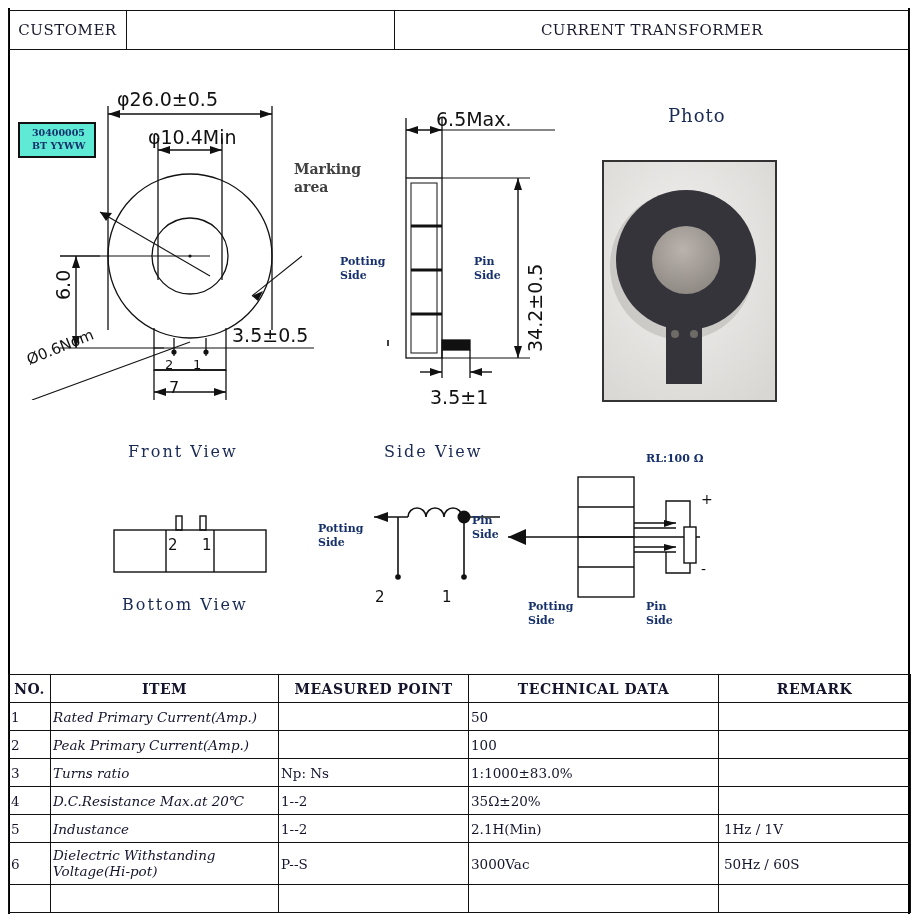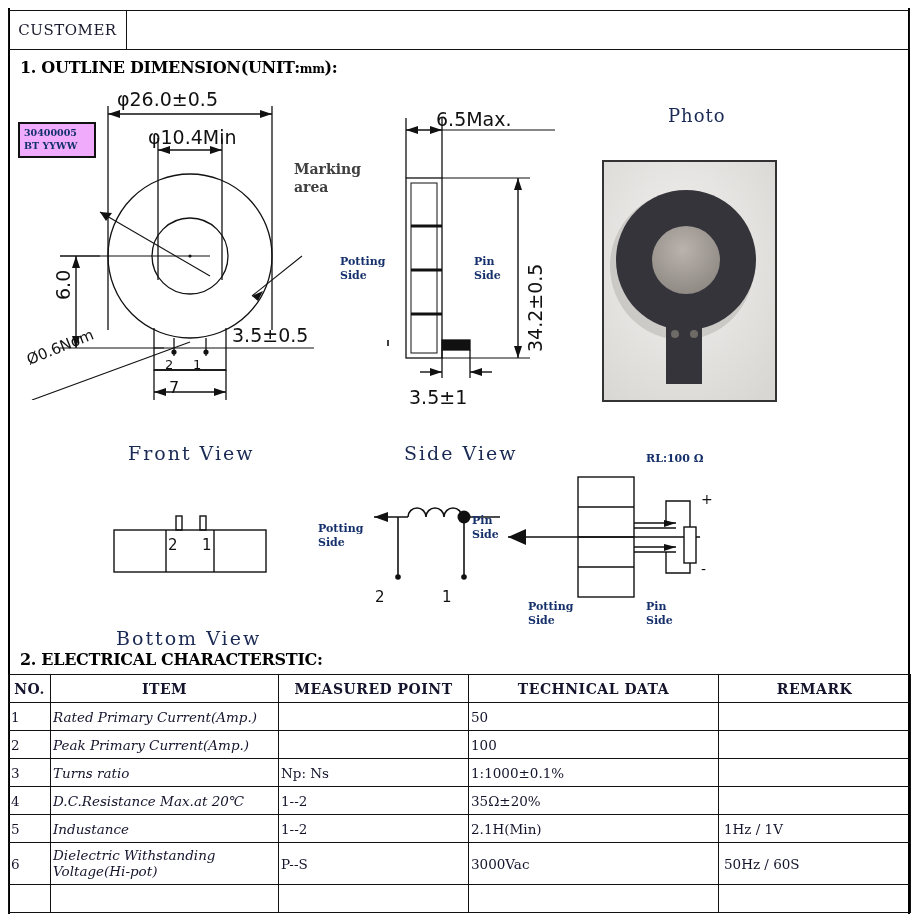--- a/index.html
+++ b/index.html
@@ -48,37 +48,37 @@
     position:absolute;font-family:"DejaVu Sans", sans-serif;
     font-size:19px;color:#111;white-space:nowrap;
   }
   .dim-v{transform-origin:left top;}
   .lbl{
     position:absolute;font-family:"DejaVu Serif", serif;font-weight:bold;
     font-size:11px;color:#15306b;line-height:1.25;white-space:nowrap;
   }
   .cap{
     position:absolute;font-family:"DejaVu Serif", serif;
-    font-size:19px;letter-spacing:2px;color:#1a2a55;white-space:nowrap;
+    font-size:16px;letter-spacing:2px;color:#1a2a55;white-space:nowrap;
   }
   .callout{
     position:absolute;font-family:"DejaVu Serif", serif;font-weight:bold;
     font-size:14px;color:#404040;line-height:1.3;white-space:nowrap;
   }
   .pinnum{
     position:absolute;font-family:"DejaVu Sans", sans-serif;
     font-size:13px;color:#111;white-space:nowrap;
   }
 
   
   .mark-box{
     position:absolute;left:18px;top:122px;width:78px;height:36px;
-    border:2px solid #111;box-sizing:border-box;background:#f0abfc;
+    border:2px solid #111;box-sizing:border-box;background:#5eead4;
     display:flex;flex-direction:column;justify-content:center;
-    padding-left:4px;
+    padding-left:12px;
   }
   .mark-box span{
     font-family:"DejaVu Serif", serif;font-weight:bold;font-size:9.5px;
     color:#12306b;line-height:1.35;white-space:nowrap;
   }
 
   
   .photo-box{
     position:absolute;left:602px;top:160px;width:175px;height:242px;
     border:2px solid #333;box-sizing:border-box;
@@ -107,23 +107,23 @@
 </head>
 <body>
 
 <div class="page">
 
   <div class="frame"></div>
 
   <div class="hdr">
     <div class="cell c1">CUSTOMER</div>
     <div class="cell c2"></div>
-  </div>
-
-  <div class="sect-title" id="sec1"><span>1. OUTLINE DIMENSION(UNIT:</span><span class="unit-sm">mm</span><span>):</span></div>
+    <div class="cell c4">CURRENT  TRANSFORMER</div>
+  </div>
+
 
   <svg class="dwg" style="position:absolute;left:14px;top:80px;" width="330" height="320" viewBox="0 0 330 320">
     <g stroke="#111" fill="none" stroke-width="1.3">
 
       <line x1="94" y1="26" x2="94" y2="250"></line>
       <line x1="258" y1="26" x2="258" y2="250"></line>
 
       <line x1="94" y1="34" x2="258" y2="34" stroke-width="1.4"></line>
 
       <line x1="144" y1="58" x2="144" y2="200"></line>
@@ -240,32 +240,32 @@
       <polygon points="62,30 50,26 50,34"></polygon>
       <polygon points="138,78 134,90 142,90"></polygon>
       <polygon points="138,258 134,246 142,246"></polygon>
       <polygon points="62,272 50,268 50,276"></polygon>
       <polygon points="90,272 102,268 102,276"></polygon>
     </g>
   </svg>
 
   <div class="dim" style="left:436px;top:108px;">6.5Max.</div>
   <div class="dim dim-v" style="left:524px;top:352px;transform:rotate(-90deg);">34.2±0.5</div>
-  <div class="dim" style="left:409px;top:386px;">3.5±1</div>
+  <div class="dim" style="left:430px;top:386px;">3.5±1</div>
 
   <div class="lbl" style="left:340px;top:255px;">
     <div>Potting</div>
     <div>Side</div>
   </div>
   <div class="lbl" style="left:474px;top:255px;">
     <div>Pin</div>
     <div>Side</div>
   </div>
 
-  <div class="cap" style="left:404px;top:442px;">Side View</div>
+  <div class="cap" style="left:384px;top:442px;">Side View</div>
 
   <div class="cap" style="left:668px;top:105px;font-size:18px;letter-spacing:1px;">Photo</div>
   <div class="photo-box">
     <svg width="171" height="238" viewBox="0 0 171 238">
       <defs>
         <radialGradient id="bgGrad" cx="45%" cy="40%" r="75%">
           <stop offset="0%" stop-color="#f2f1ef"></stop>
           <stop offset="100%" stop-color="#d9d7d4"></stop>
         </radialGradient>
         <radialGradient id="holeGrad" cx="45%" cy="35%" r="70%">
@@ -288,21 +288,21 @@
       <rect x="4" y="20" width="152" height="42"></rect>
       <line x1="56" y1="20" x2="56" y2="62"></line>
       <line x1="104" y1="20" x2="104" y2="62"></line>
 
       <rect x="66" y="6" width="6" height="14"></rect>
       <rect x="90" y="6" width="6" height="14"></rect>
     </g>
   </svg>
   <div class="pinnum" style="left:168px;top:536px;font-size:15px;">2</div>
   <div class="pinnum" style="left:202px;top:536px;font-size:15px;">1</div>
-  <div class="cap" style="left:116px;top:595px;margin-top:32px;">Bottom View</div>
+  <div class="cap" style="left:122px;top:595px;">Bottom View</div>
 
   <svg style="position:absolute;left:360px;top:495px;" width="180" height="110" viewBox="0 0 180 110">
     <g stroke="#111" fill="none" stroke-width="1.6">
 
       <line x1="14" y1="22" x2="48" y2="22"></line>
 
       <path d="M48,22 a9,9 0 0 1 18,0 a9,9 0 0 1 18,0 a9,9 0 0 1 18,0"></path>
 
       <line x1="102" y1="22" x2="140" y2="22"></line>
 
@@ -358,21 +358,20 @@
   <div class="dim" style="left:701px;top:561px;font-size:14px;">-</div>
   <div class="lbl" style="left:528px;top:600px;">
     <div>Potting</div>
     <div>Side</div>
   </div>
   <div class="lbl" style="left:646px;top:600px;">
     <div>Pin</div>
     <div>Side</div>
   </div>
 
-  <div class="sect-title" id="sec2">2. ELECTRICAL CHARACTERSTIC:</div>
 
   <table class="etable">
     <colgroup>
       <col class="cno">
         <col class="citem">
         <col class="cmp">
         <col class="ctd">
         <col class="crk">
     </colgroup>
     <thead>
@@ -396,21 +395,21 @@
         <td>2</td>
         <td class="item">Peak Primary Current(Amp.)</td>
         <td></td>
         <td>100</td>
         <td class="remark"></td>
       </tr>
       <tr>
         <td>3</td>
         <td class="item">Turns ratio</td>
         <td>Np: Ns</td>
-        <td>1:1000±0.1%</td>
+        <td>1:1000±83.0%</td>
         <td class="remark"></td>
       </tr>
       <tr>
         <td>4</td>
         <td class="item">D.C.Resistance Max.at 20℃</td>
         <td>1--2</td>
         <td>35Ω±20%</td>
         <td class="remark"></td>
       </tr>
       <tr>

